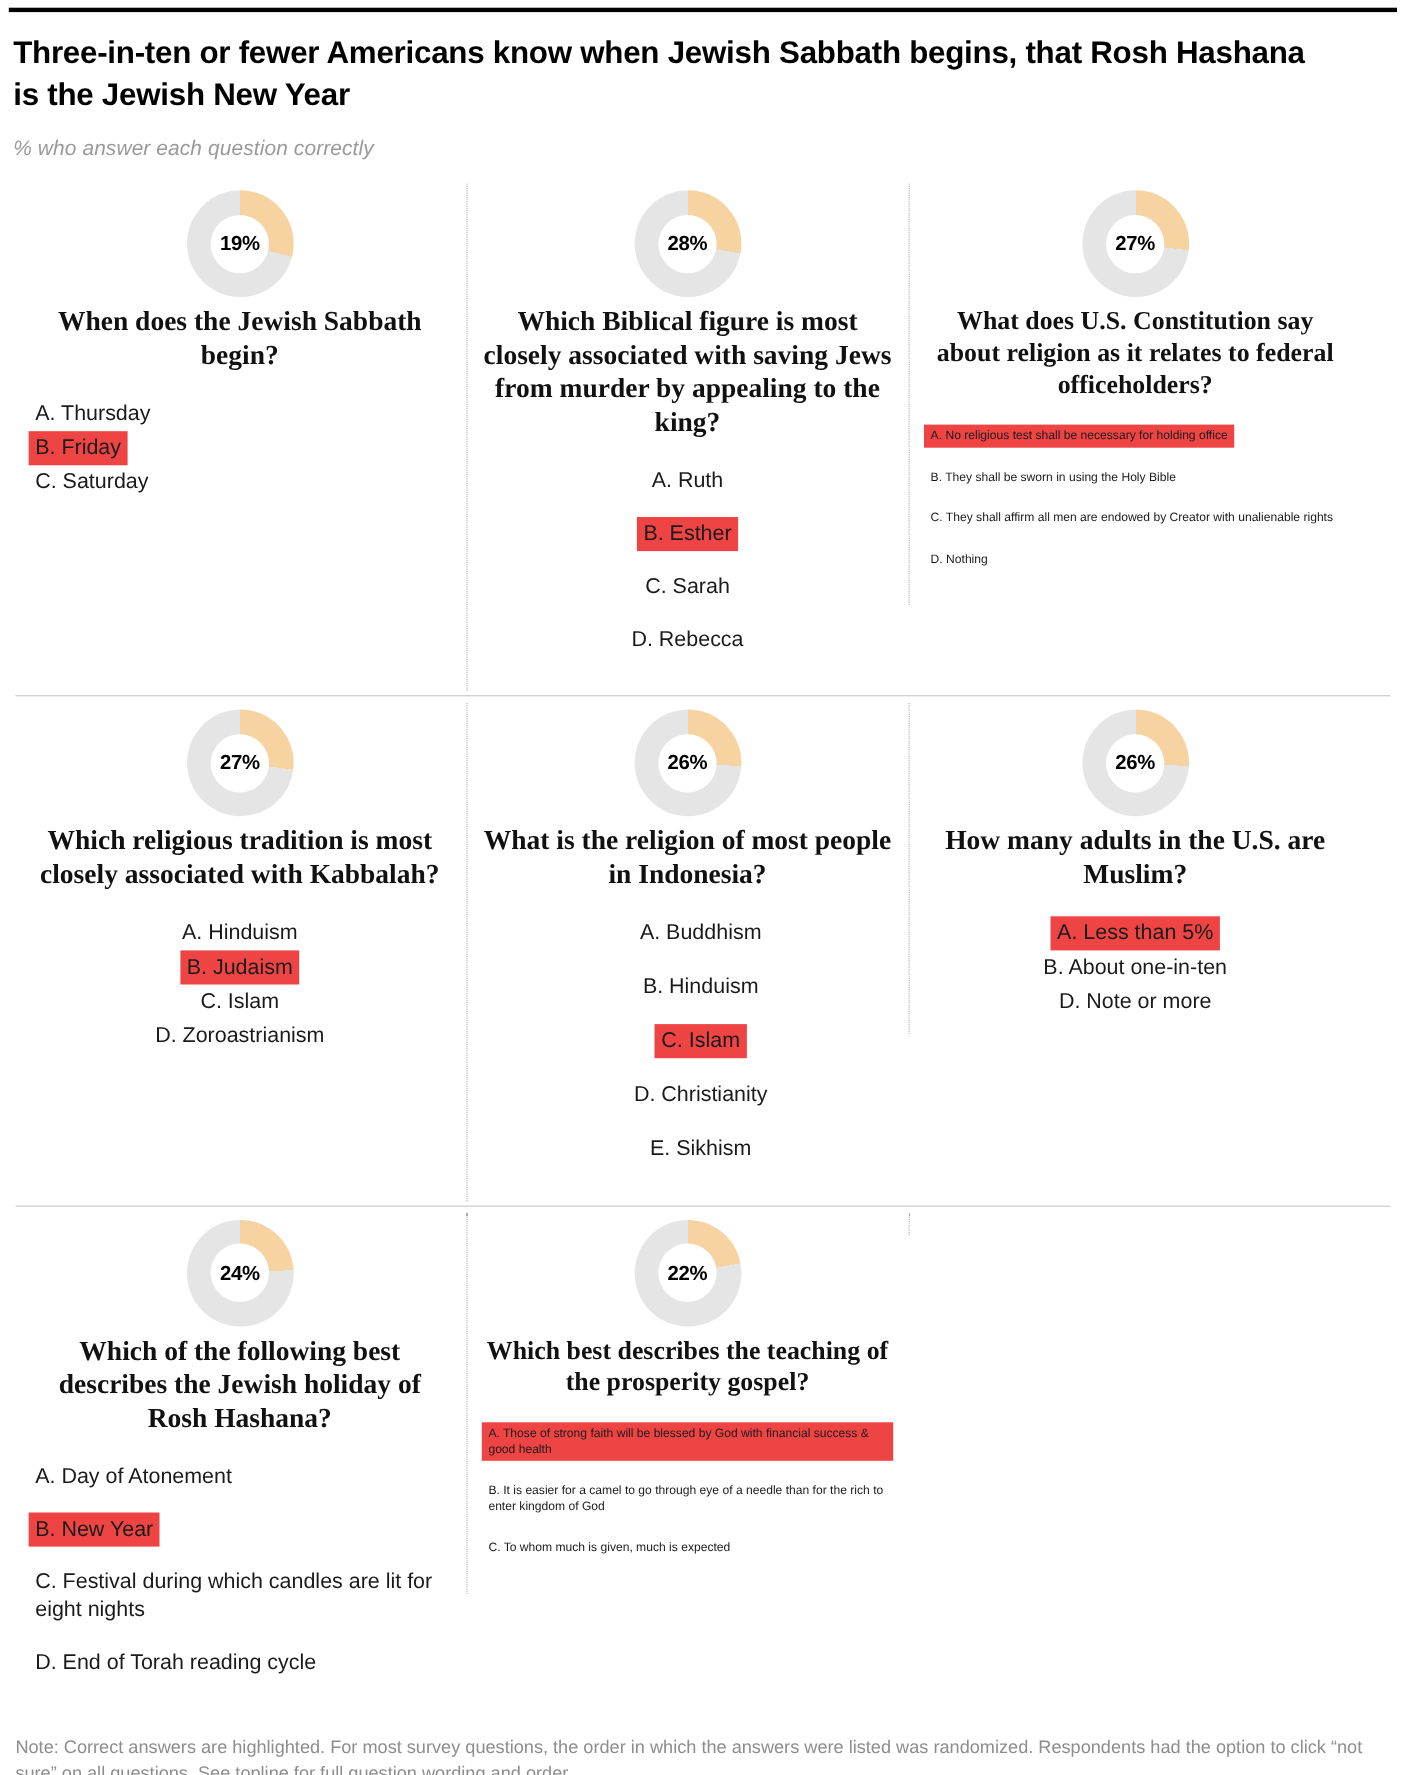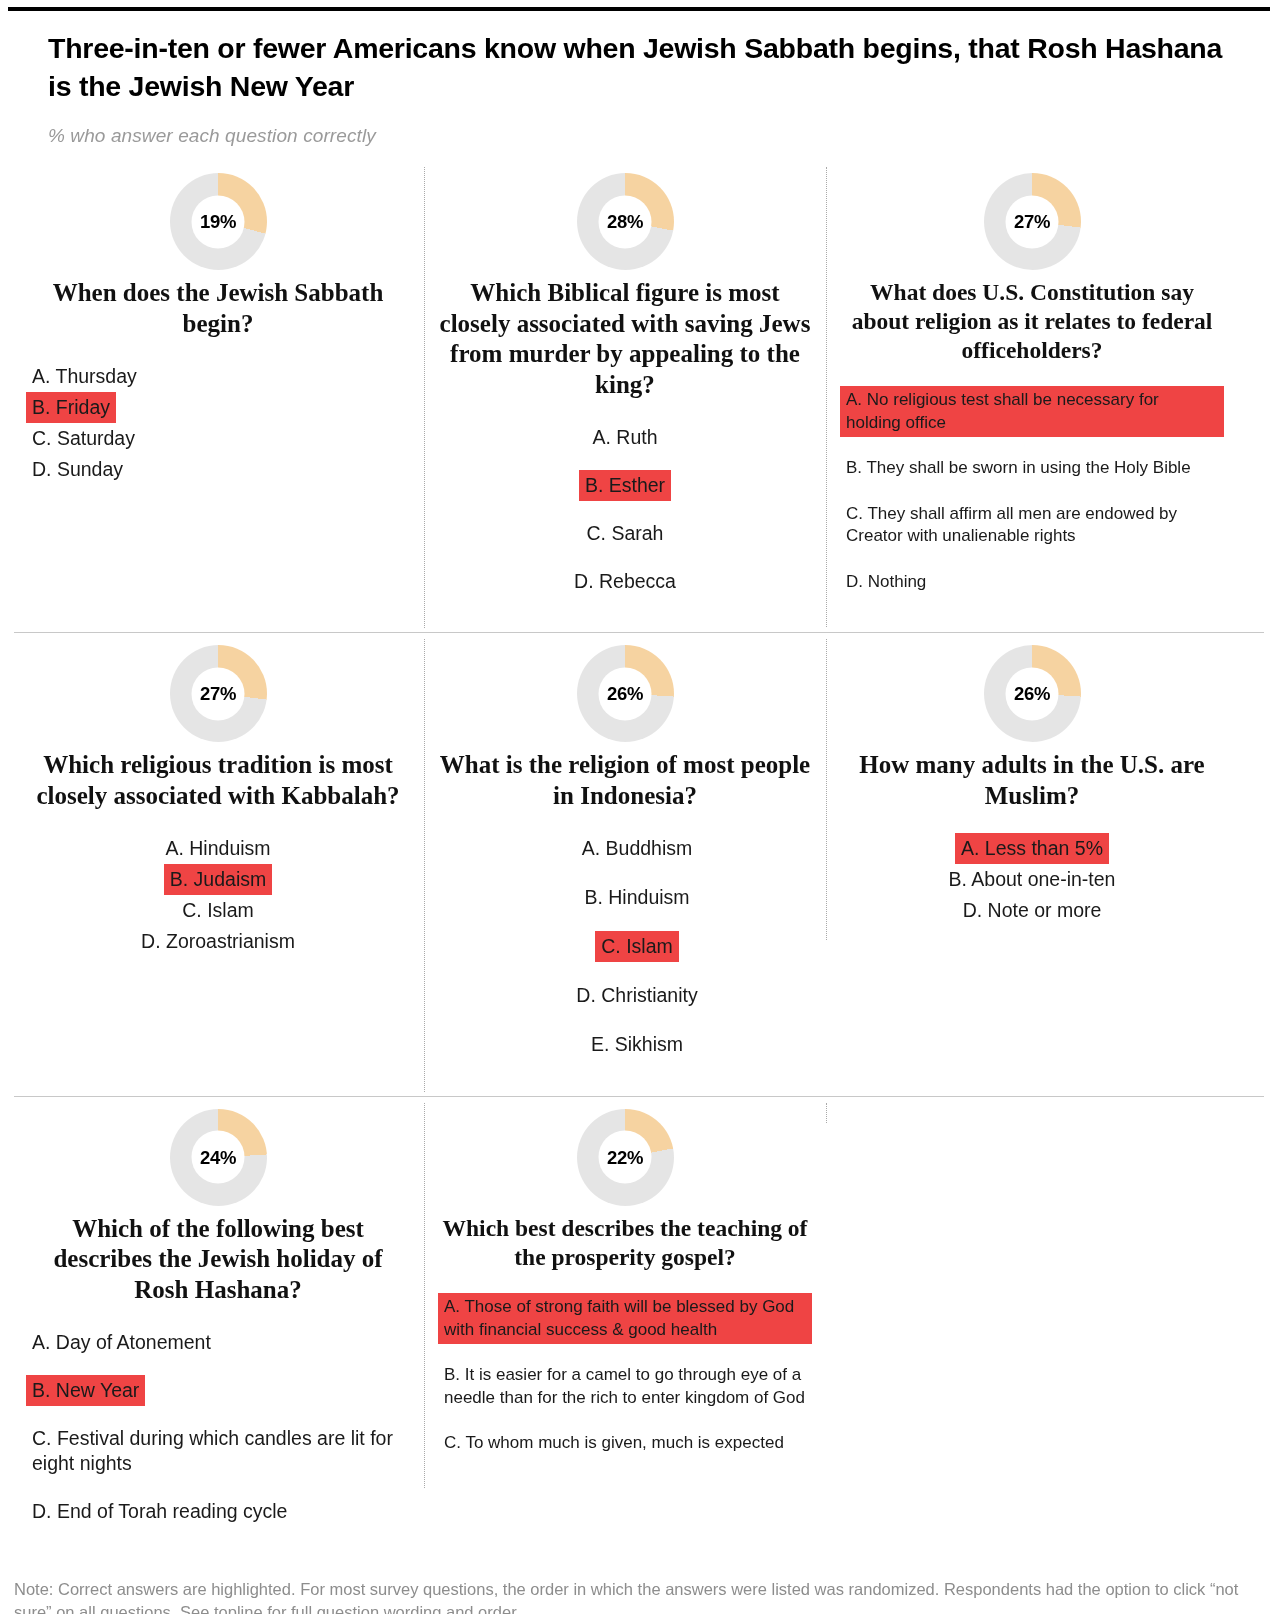--- a/index.html
+++ b/index.html
@@ -21,21 +21,21 @@
   }
 
   
   .rule-top {
     height: 4px;
     background: #000000;
     margin-top: 7px;
   }
 
   
-  .header { padding: 18px 4px 0 4px; margin-left: 36px; }
+  .header { padding: 18px 4px 0 4px; }
 
   .title {
     font-size: 28.5px;
     font-weight: bold;
     line-height: 1.34;
     letter-spacing: -0.25px;
     color: #000;
     max-width: 1180px;
   }
 
@@ -151,21 +151,21 @@
   }
 
   
   .options.align-left  { text-align: left; }
   .options.align-center{ text-align: center; }
 
   .options.align-center .opt { text-align: left; }
 
   
   .options.dense .opt {
-    font-size: 17px;
+    font-size: 11px;
     line-height: 1.32;
     margin-bottom: 17px;
   }
   .options.compact .opt {
     margin-bottom: 17px;
   }
   .options.compact5 .opt {
     margin-bottom: 18px;
     margin-left: 24px;
   }
@@ -204,21 +204,20 @@
             <div class="donut-hole">
               <span class="donut-label">19%</span>
             </div>
           </div>
         </div>
         <div class="question">When does the Jewish Sabbath begin?</div>
         <div class="options align-left">
           <div><span class="opt">A. Thursday</span></div>
           <div><span class="opt hl">B. Friday</span></div>
           <div><span class="opt">C. Saturday</span></div>
-          <div><span class="opt">D. Sunday</span></div>
         </div>
       </div>
 
       <div class="panel col2">
         <div class="donut-wrap">
           <div class="donut" style="background: conic-gradient(rgb(246, 211, 161) 0deg, rgb(246, 211, 161) 100.8deg, rgb(229, 229, 229) 100.8deg, rgb(229, 229, 229) 360deg);">
             <div class="donut-hole">
               <span class="donut-label">28%</span>
             </div>
           </div>

